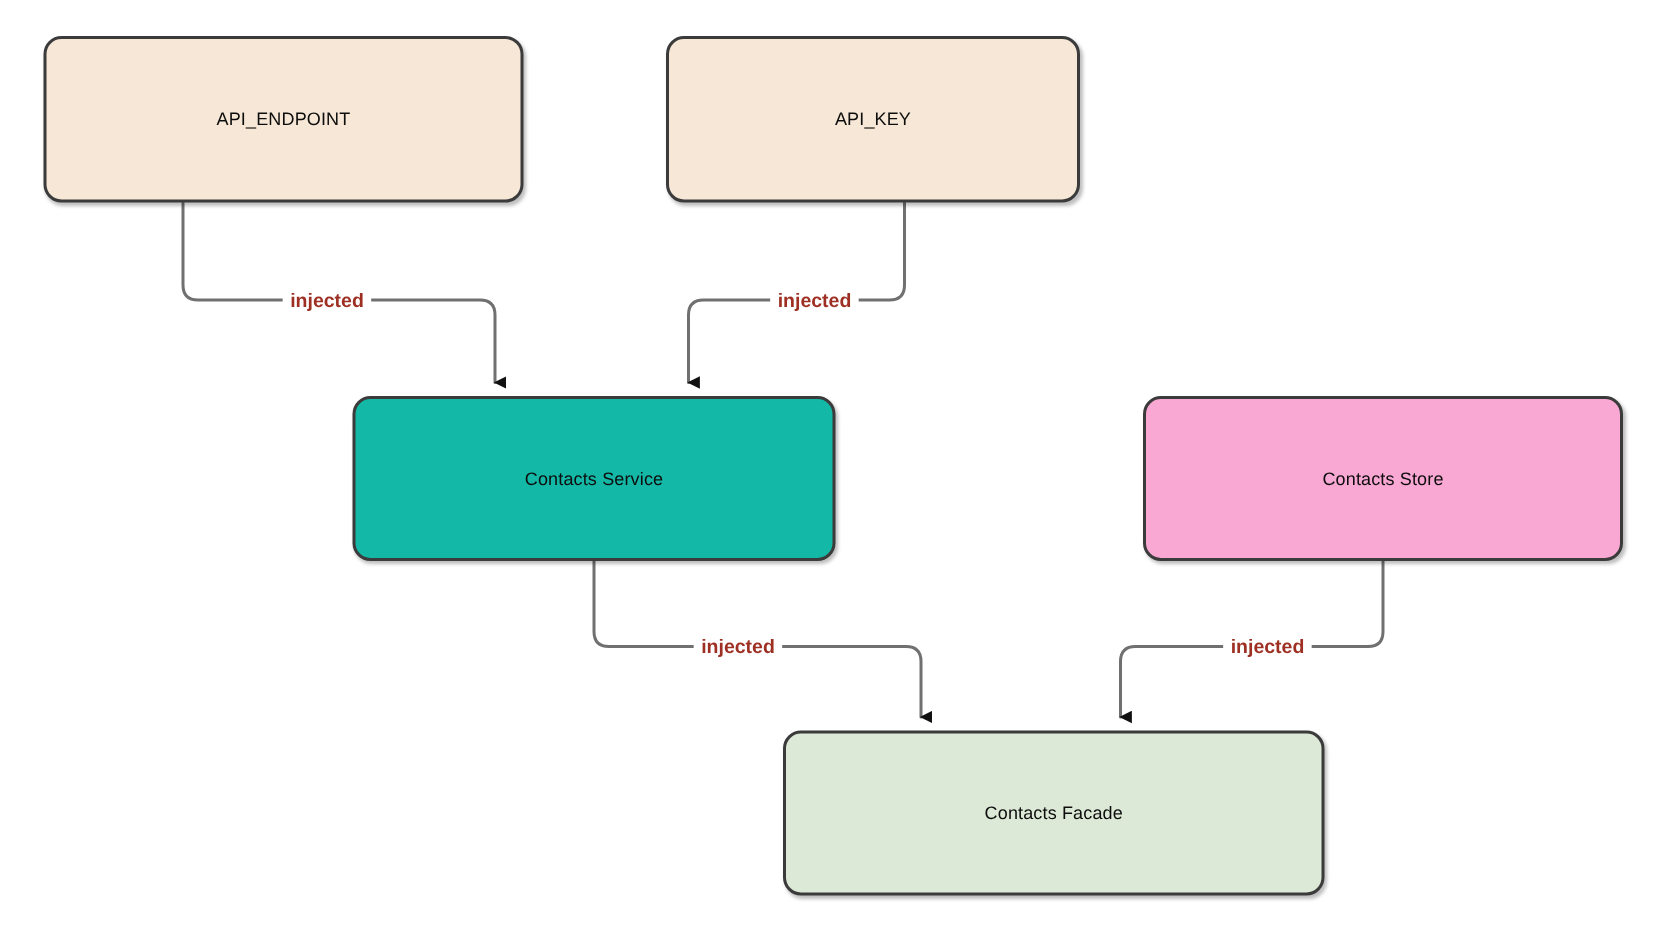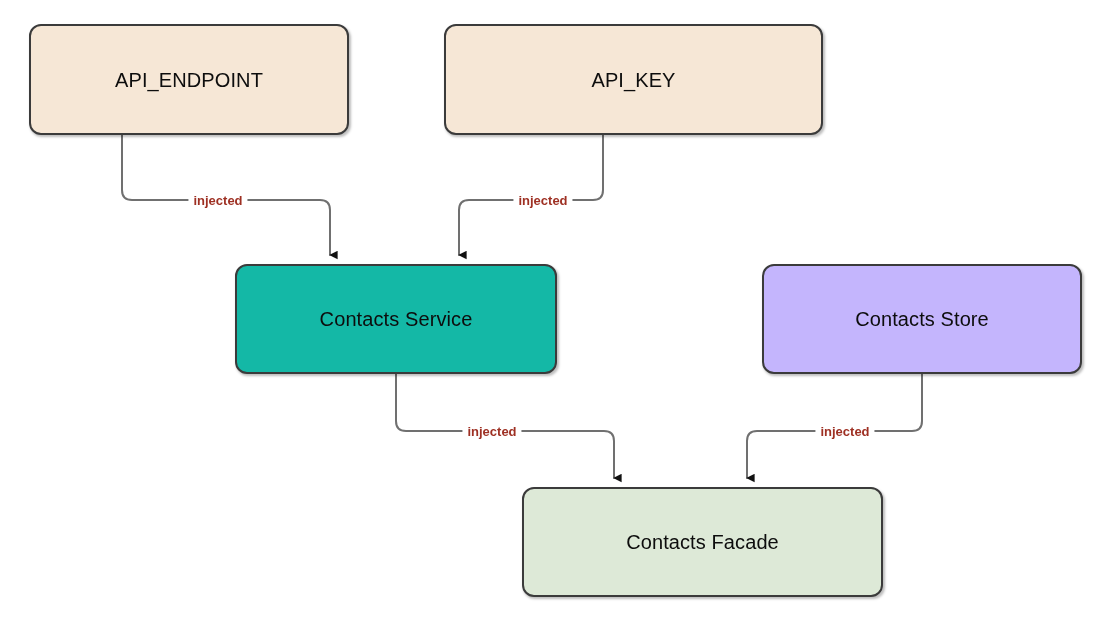--- a/index.html
+++ b/index.html
@@ -28,21 +28,21 @@
     position: absolute;
     box-sizing: border-box;
     border: 2.5px solid #3b3b3b;
     border-radius: 12px;
     display: flex;
     align-items: center;
     justify-content: center;
     box-shadow: 1.5px 2px 2.5px rgba(0,0,0,0.26);
   }
   .node-label {
-    font-size: 20px;
+    font-size: 12px;
     color: #0d0d0d;
     letter-spacing: 0.1px;
     line-height: 1.2;
     text-align: center;
     white-space: nowrap;
   }
   .node.config { background: #f6e7d6; }
   .node.service { background: #d6e1f0; }
   .node.facade  { background: #dde9d7; }
 
@@ -74,27 +74,27 @@
         <path d="M 603 135 L 603 190 Q 603 200 593 200 L 469 200 Q 459 200 459 210 L 459 255" fill="none" stroke="#707070" stroke-width="2" stroke-linecap="round" marker-end="url(#arrowhead)"></path>
         <path d="M 396 374 L 396 421 Q 396 431 406 431 L 604 431 Q 614 431 614 441 L 614 478" fill="none" stroke="#707070" stroke-width="2" stroke-linecap="round" marker-end="url(#arrowhead)"></path>
         <path d="M 922 374 L 922 421 Q 922 431 912 431 L 757 431 Q 747 431 747 441 L 747 478" fill="none" stroke="#707070" stroke-width="2" stroke-linecap="round" marker-end="url(#arrowhead)"></path>
       </g>
   </svg>
 
   <div id="node-layer">
       <div class="node config" style="left: 29px; top: 24px; width: 320px; height: 111px; background: rgb(246, 231, 214); border-color: rgb(59, 59, 59);">
         <span class="node-label">API_ENDPOINT</span>
       </div>
-      <div class="node config" style="left: 444px; top: 24px; width: 379px; height: 111px; background: rgb(246, 231, 214); border-color: rgb(59, 59, 59);">
+      <div class="node config" style="left: 444px; top: 24px; width: 276px; height: 111px; background: rgb(246, 231, 214); border-color: rgb(59, 59, 59);">
         <span class="node-label">API_KEY</span>
       </div>
       <div class="node service" style="left: 235px; top: 264px; width: 322px; height: 110px; background: #14b8a6; border-color: rgb(59, 59, 59);">
         <span class="node-label">Contacts Service</span>
       </div>
-      <div class="node service" style="left: 762px; top: 264px; width: 320px; height: 110px; background: #c4b5fd; border-color: rgb(59, 59, 59);">
+      <div class="node service" style="left: 762px; top: 264px; width: 320px; height: 110px; background: #f9a8d4; border-color: rgb(59, 59, 59);">
         <span class="node-label">Contacts Store</span>
       </div>
       <div class="node facade" style="left: 522px; top: 487px; width: 361px; height: 110px; background: rgb(221, 233, 215); border-color: rgb(59, 59, 59);">
         <span class="node-label">Contacts Facade</span>
       </div>
     </div>
   <div id="label-layer">
       <div class="edge-label" style="left: 218px; top: 200px; color: rgb(158, 48, 35);">injected</div>
       <div class="edge-label" style="left: 543px; top: 200px; color: rgb(158, 48, 35);">injected</div>
       <div class="edge-label" style="left: 492px; top: 431px; color: rgb(158, 48, 35);">injected</div>

